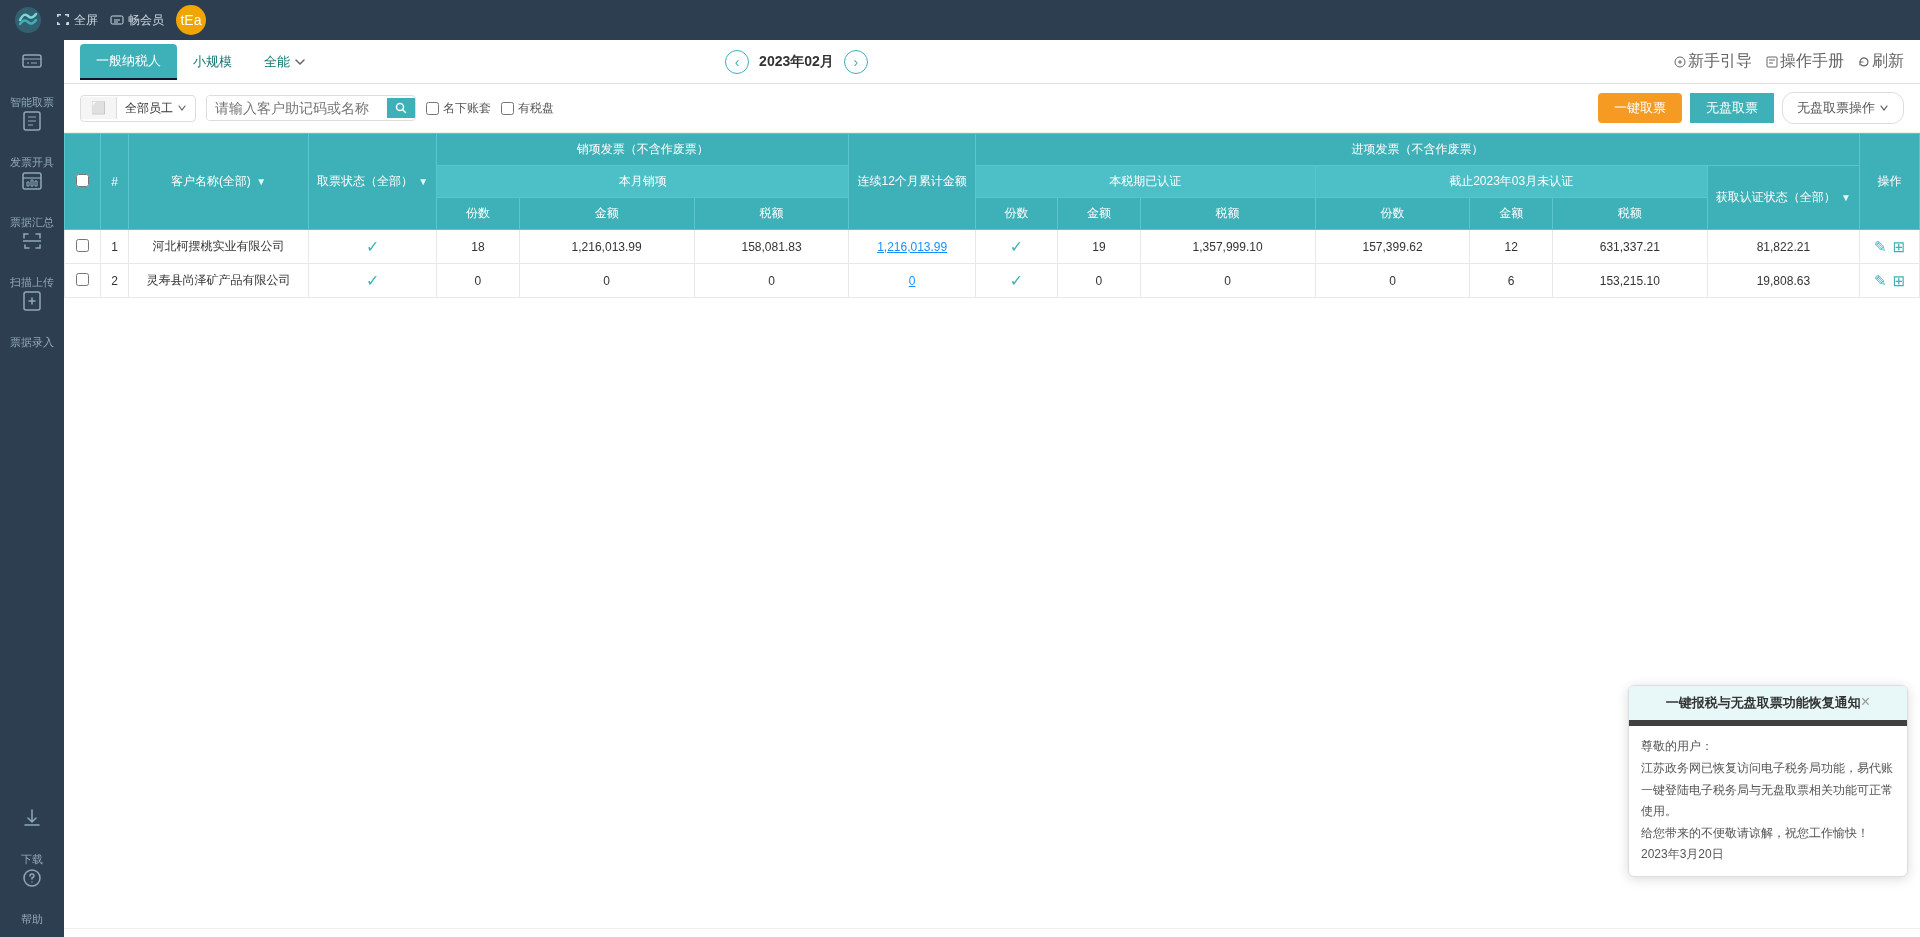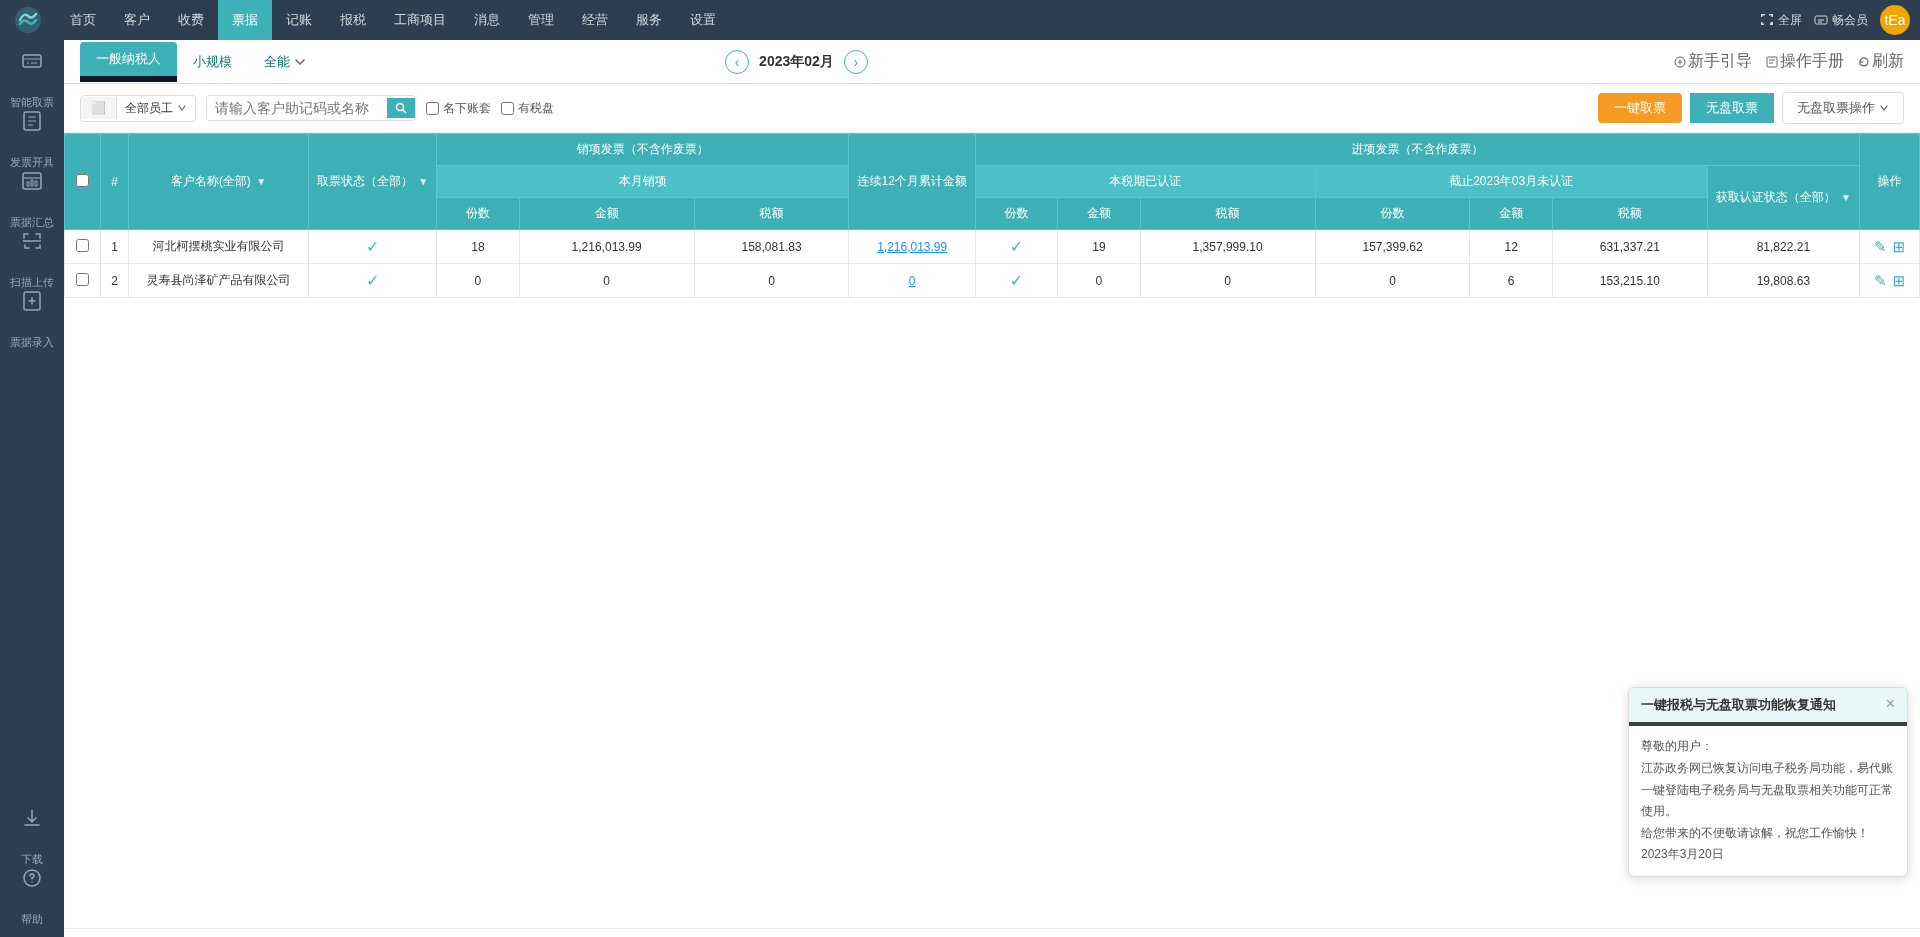--- a/index.html
+++ b/index.html
@@ -89,21 +89,21 @@
       padding: 8px 16px;
       cursor: pointer;
       border-radius: 4px 4px 0 0;
       font-size: 13px;
       color: #0f766e;
       display: flex; align-items: center; gap: 4px;
     }
     .tab-item.active {
       background: #3eb0b8;
       color: #fff;
-      border-bottom: 6px solid #0f172a;
+      border-bottom: 2px solid #0f172a;
     }
     .tab-nav-btn {
       width: 24px; height: 24px;
       border-radius: 50%;
       border: 1px solid #3eb0b8;
       background: transparent;
       color: #3eb0b8;
       display: flex; align-items: center; justify-content: center;
       cursor: pointer;
       font-size: 14px;
@@ -167,21 +167,21 @@
     }
     .btn-danger {
       background: #3eb0b8;
       color: #fff; border: none;
       padding: 6px 16px; border-radius: 0;
       font-size: 13px; cursor: pointer;
     }
     .btn-outline {
       background: #fff;
       color: #555; border: 1px solid #ddd;
-      padding: 6px 14px; border-radius: 4px;
+      padding: 6px 14px; border-radius: 12px;
       font-size: 13px; cursor: pointer;
       display: flex; align-items: center; gap: 4px;
     }
 
     
     .table-wrap {
       background: #fff;
       margin: 0;
       overflow: auto;
       height: calc(100vh - 40px - 44px - 50px - 8px);
@@ -235,22 +235,22 @@
       background: #fff;
       border: 1px solid #ddd;
       border-radius: 6px;
       box-shadow: 0 2px 12px rgba(0,0,0,0.15);
       z-index: 200;
       overflow: hidden;
     }
     .notification-header {
       background: #e8f8f9;
       padding: 8px 12px;
-      display: flex; align-items: flex-start; justify-content: space-between;
-      border-bottom: 4px solid #404040;
+      display: flex; align-items: flex-start; justify-content: center;
+      border-bottom: 6px solid #404040;
     }
     .notification-title {
       font-size: 13px; font-weight: bold; color: #333;
     }
     .notification-close {
       cursor: pointer; color: #999; font-size: 16px; line-height: 1;
     }
     .notification-body {
       padding: 10px 12px;
       font-size: 12px; color: #555; line-height: 1.8;
@@ -274,34 +274,20 @@
 </head>
 <body>
 
 <div class="top-nav">
   <div class="top-nav-logo">
     <svg viewBox="0 0 28 28" fill="none">
       <circle cx="14" cy="14" r="13" fill="#3eb0b8" opacity="0.3"></circle>
       <path d="M6 14 Q10 6 14 10 Q18 14 22 8" stroke="#7ed6da" stroke-width="2.5" fill="none" stroke-linecap="round"></path>
       <path d="M6 18 Q10 12 14 16 Q18 20 22 14" stroke="#3eb0b8" stroke-width="2.5" fill="none" stroke-linecap="round"></path>
     </svg>
-  </div>
-  <div class="top-nav-items">
-    <div class="top-nav-item">首页</div>
-    <div class="top-nav-item">客户</div>
-    <div class="top-nav-item">收费</div>
-    <div class="top-nav-item active">票据</div>
-    <div class="top-nav-item">记账</div>
-    <div class="top-nav-item">报税</div>
-    <div class="top-nav-item">工商项目</div>
-    <div class="top-nav-item">消息</div>
-    <div class="top-nav-item">管理</div>
-    <div class="top-nav-item">经营</div>
-    <div class="top-nav-item">服务</div>
-    <div class="top-nav-item">设置</div>
   </div>
   <div class="top-nav-right">
     <div class="top-nav-right-item">
       <svg width="14" height="14" viewBox="0 0 14 14" fill="currentColor">
         <path d="M1 1h4v1.5H2.5V4H1V1zm8 0h4v3h-1.5V2.5H9V1zM1 9h1.5v1.5H4V12H1V9zm9.5 1.5V9H13v3h-3v-1.5h1.5z"></path>
       </svg>
       <span>全屏</span>
     </div>
     <div class="top-nav-right-item">
       <svg width="14" height="14" viewBox="0 0 14 14" fill="currentColor">

